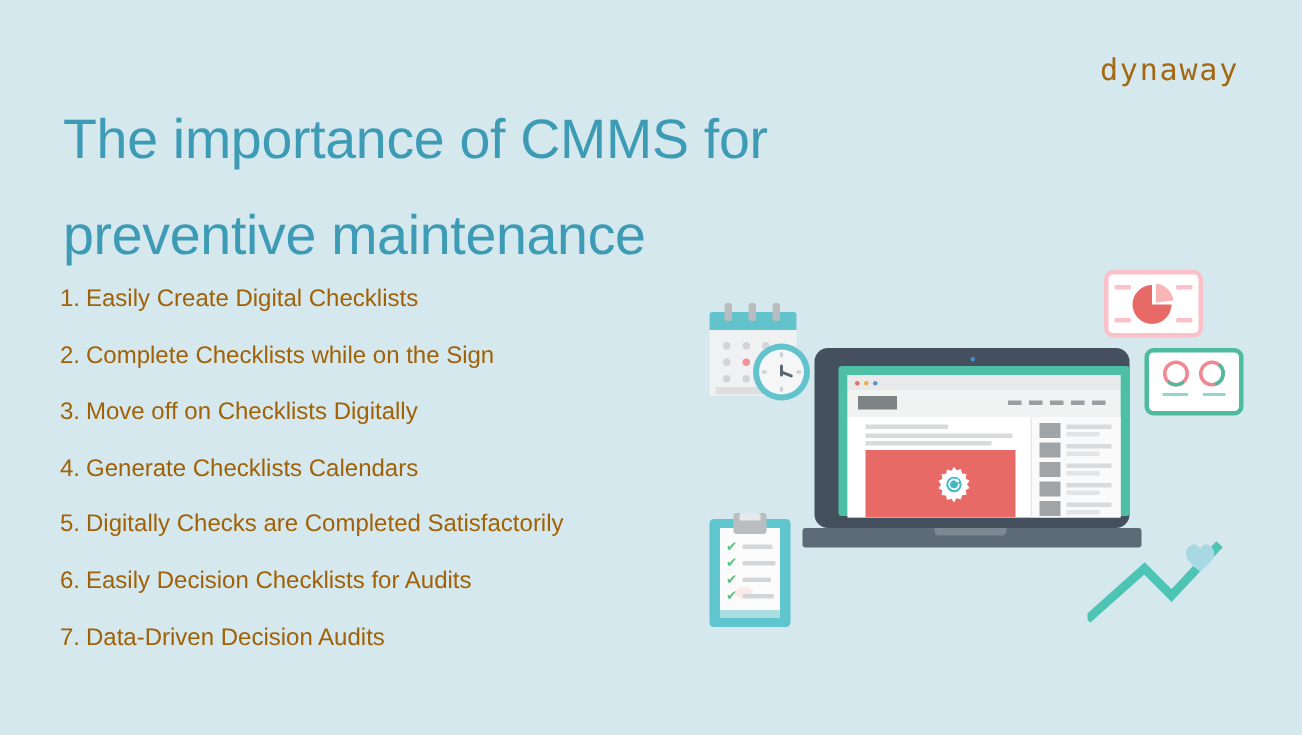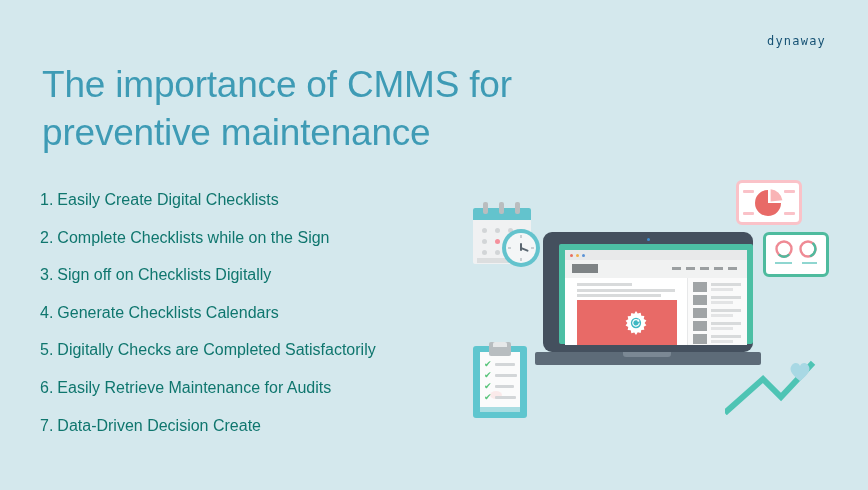--- a/index.html
+++ b/index.html
@@ -18,50 +18,50 @@
     height: 490px;
     background: #d4e8ed;
     overflow: hidden;
   }
 
   
   .logo {
     position: absolute;
     top: 34px;
     right: 42px;
-    color: #0c4a6e;
+    color: #a16207;
     font-family: "DejaVu Sans Mono", monospace;
-    font-size: 12px;
+    font-size: 20px;
     letter-spacing: 1.2px;
     font-weight: 400;
     opacity: .95;
   }
 
   
   .title {
     position: absolute;
     left: 42px;
     top: 36px;
     width: 520px;
     color: #3e9bb5;
     font-size: 37px;
-    line-height: 48px;
+    line-height: 64px;
     font-weight: 400;
     letter-spacing: -0.2px;
   }
 
   
   .list {
     position: absolute;
     left: 40px;
     top: 191px;
     width: 420px;
   }
   .list-item {
-    color: #0f766e;
+    color: #a16207;
     font-size: 16px;
     line-height: 17px;
     margin-bottom: 20.6px;
     white-space: nowrap;
   }
   .list-item .num { margin-right: 4px; }
 
   
   .art {
     position: absolute;
@@ -238,33 +238,33 @@
   <h1 class="title">The importance of CMMS  for preventive maintenance</h1>
 
   <div class="list">
     <div class="list-item">
       <span class="num">1.</span><span>Easily Create Digital Checklists</span>
     </div>
     <div class="list-item">
       <span class="num">2.</span><span>Complete Checklists while on the Sign</span>
     </div>
     <div class="list-item">
-      <span class="num">3.</span><span>Sign off on Checklists Digitally</span>
+      <span class="num">3.</span><span>Move off on Checklists Digitally</span>
     </div>
     <div class="list-item">
       <span class="num">4.</span><span>Generate Checklists Calendars</span>
     </div>
     <div class="list-item">
       <span class="num">5.</span><span>Digitally Checks are Completed Satisfactorily</span>
     </div>
     <div class="list-item">
-      <span class="num">6.</span><span>Easily Retrieve Maintenance for Audits</span>
-    </div>
-    <div class="list-item">
-      <span class="num">7.</span><span>Data-Driven Decision Create</span>
+      <span class="num">6.</span><span>Easily Decision Checklists for Audits</span>
+    </div>
+    <div class="list-item">
+      <span class="num">7.</span><span>Data-Driven Decision Audits</span>
     </div>
   </div>
 
   <div class="art">
 
     <div class="calendar">
       <div class="cal-body"></div>
       <div class="cal-head"></div>
       <div class="cal-ring" style="left:10px"></div>
       <div class="cal-ring" style="left:26px"></div>

